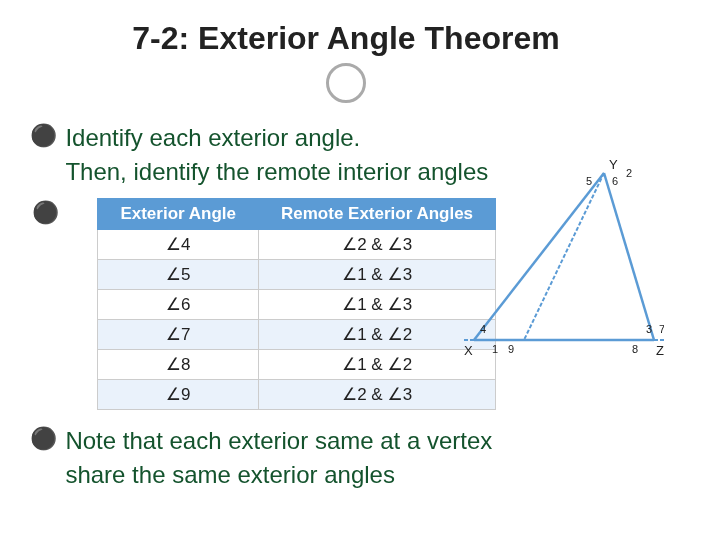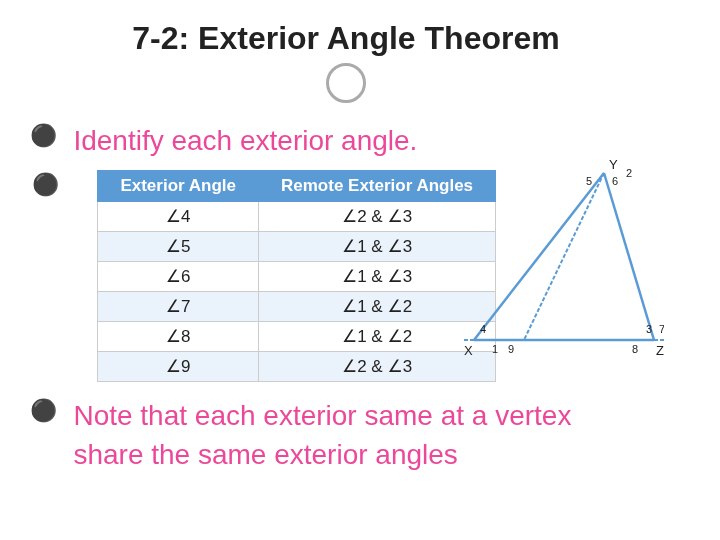--- a/index.html
+++ b/index.html
@@ -39,24 +39,23 @@
       align-items: flex-start;
       margin-bottom: 10px;
     }
     .bullet-icon {
       font-size: 22px;
       margin-right: 8px;
       margin-top: 2px;
       color: #333;
     }
     .bullet-text {
-      font-size: 28px;
-      color: #ec4899;
+      font-size: 24px;
+      color: #14532d;
       line-height: 1.4;
-      margin-left: 8px;
     }
     .content-row {
       display: flex;
       align-items: flex-start;
       margin-top: 6px;
     }
     .table-wrapper {
       margin-left: 30px;
       margin-right: 30px;
     }
@@ -104,20 +103,21 @@
 
   <div class="title-area">
     <div class="title">7-2: Exterior Angle Theorem</div>
     <div class="title-divider"></div>
   </div>
 
   <div class="bullet-section">
     <span class="bullet-icon">⚫</span>
     <div class="bullet-text">
       <span>Identify each exterior angle.</span><br>
+      <span>Then, identify the remote interior angles</span>
     </div>
   </div>
 
   <div class="content-row">
 
     <span class="bullet-icon" style="margin-left:2px;">⚫</span>
     <div class="table-wrapper">
       <table>
         <thead>
           <tr>

